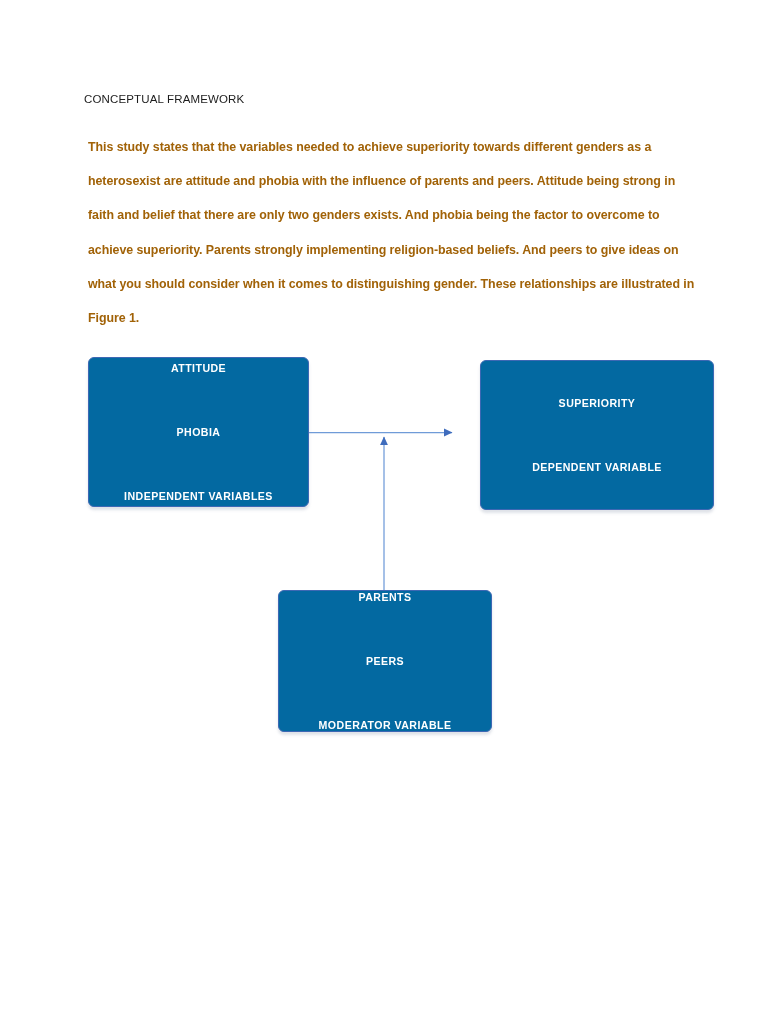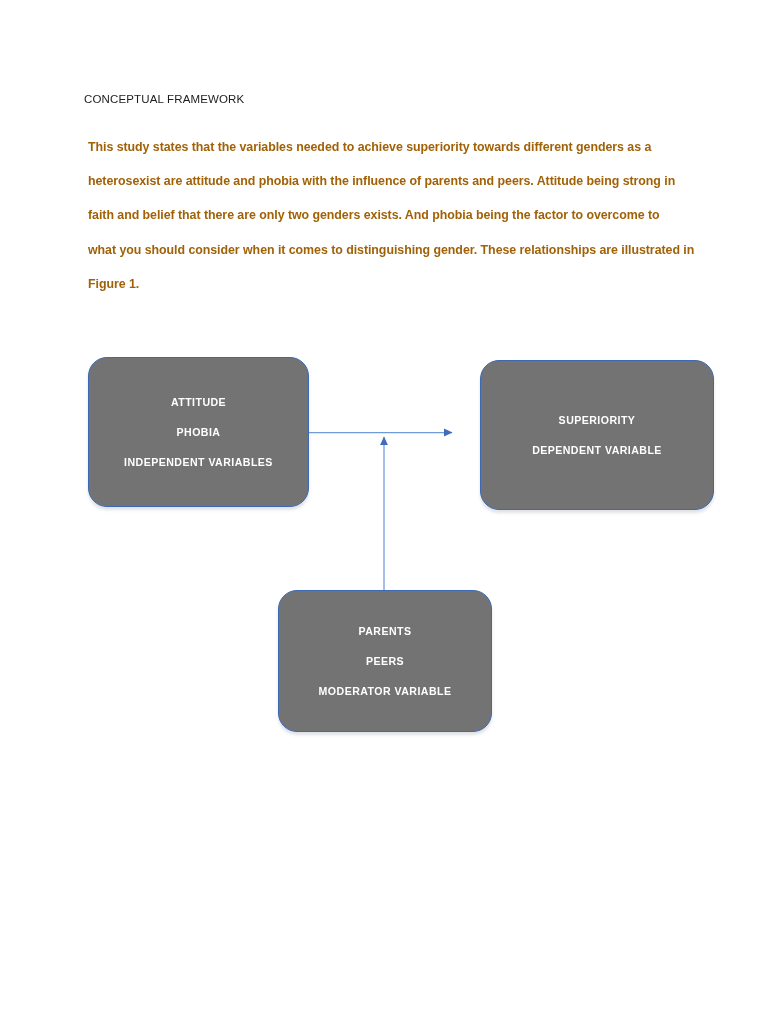--- a/index.html
+++ b/index.html
@@ -54,29 +54,30 @@
     position: absolute;
     left: 0;
     top: 0;
     width: 768px;
     height: 1024px;
     pointer-events: none;
   }
 
   .node {
     position: absolute;
-    background: #737373;
+    background: #0369a1;
     border: 1px solid #3d68b4;
-    border-radius: 19px;
+    border-radius: 6px;
     box-shadow: 0 3px 3px rgba(150,160,180,0.30);
     display: flex;
     flex-direction: column;
     align-items: center;
     justify-content: center;
     pointer-events: auto;
+    gap: 34px;
   }
   .node-line {
     color: #ffffff;
     font-size: 10.6px;
     font-weight: 700;
     letter-spacing: 0.45px;
     line-height: 30px;
     text-align: center;
     white-space: nowrap;
   }
@@ -142,20 +143,21 @@
 <body>
 
 <div class="page">
 
   <div class="doc-heading">CONCEPTUAL FRAMEWORK</div>
 
   <div class="body-copy">
     <div class="body-line">This study states that the variables needed to achieve superiority towards different genders as a</div>
     <div class="body-line">heterosexist are attitude and phobia with the influence of parents and peers. Attitude being strong in</div>
     <div class="body-line">faith and belief that there are only two genders exists. And phobia being the factor to overcome to</div>
+    <div class="body-line">achieve superiority. Parents strongly implementing religion-based beliefs. And peers to give ideas on</div>
     <div class="body-line">what you should consider when it comes to distinguishing gender. These relationships are illustrated in</div>
     <div class="body-line">Figure 1.</div>
   </div>
 
   <div class="diagram">
 
     <svg class="connector-layer" width="768" height="1024" viewBox="0 0 768 1024">
       <defs>
         <marker id="arrow-right" markerWidth="9" markerHeight="9" refX="8" refY="4.5" orient="auto" markerUnits="userSpaceOnUse">
           <path d="M0,0.6 L8.5,4.5 L0,8.4 Z" fill="#3f6cbd"></path>

